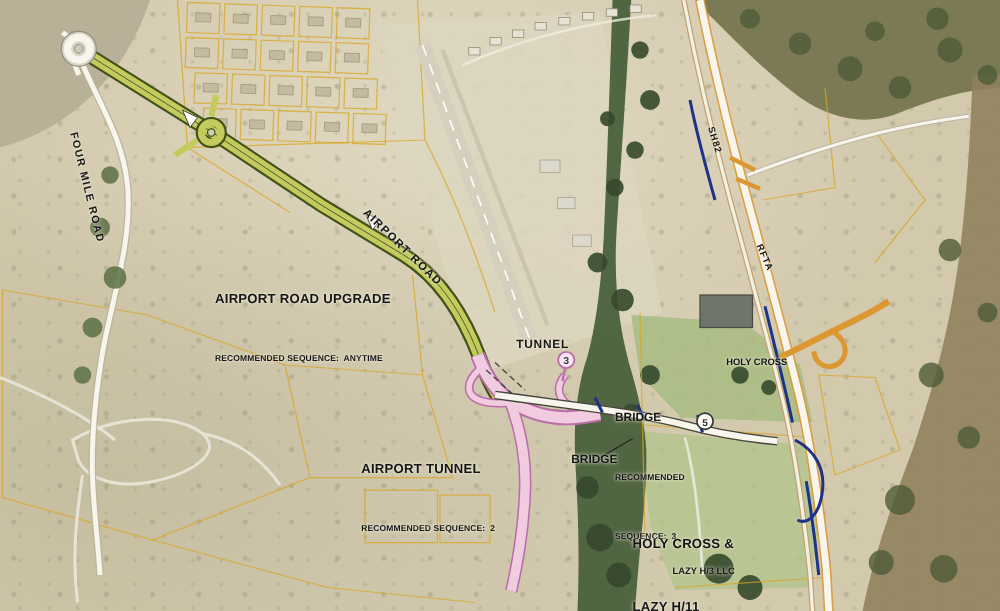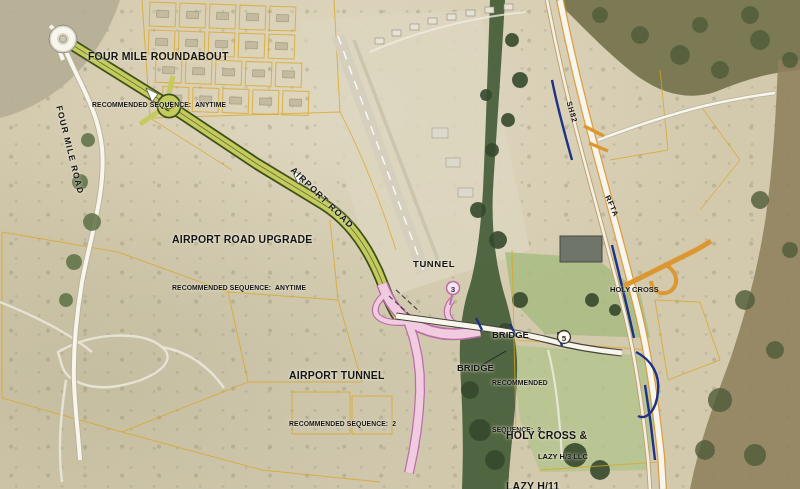--- a/index.html
+++ b/index.html
@@ -249,44 +249,40 @@
       <path d="M450,305 L452,295" stroke="var(--c-pink_casing)" stroke-width="2"></path>
       <circle cx="453" cy="288" r="6.5" fill="#f7e6f1" stroke="var(--c-pink_casing)" stroke-width="1.5"></circle>
       <text x="453" y="291.5" font-size="8" fill="#333" text-anchor="middle">3</text>
     </g>
     <g>
       <circle cx="564" cy="337" r="6.5" fill="#fbfaf3" stroke="#333" stroke-width="1.3"></circle>
       <text x="564" y="340.5" font-size="8" fill="#333" text-anchor="middle">5</text>
     </g>
   </svg>
 
-  <div class="lbl" style="left:88px;top:12px;">
-    <div class="t1">FOUR MILE ROUNDABOUT</div>
-    <div class="t2" style="margin-left:4px;">RECOMMENDED SEQUENCE:  ANYTIME</div>
-  </div>
 
   <div class="lbl" style="left:289px;top:331px;">
     <div class="t1">AIRPORT TUNNEL</div>
     <div class="t2">RECOMMENDED SEQUENCE:  2</div>
   </div>
 
   <div class="lbl" style="left:172px;top:195px;">
     <div class="t1">AIRPORT ROAD UPGRADE</div>
     <div class="t2">RECOMMENDED SEQUENCE:  ANYTIME</div>
   </div>
 
-  <div class="lbl t3" style="left:413px;top:258px;letter-spacing:.6px;">TUNNEL</div>
+  <div class="lbl t3" style="left:413px;top:270px;letter-spacing:.6px;">TUNNEL</div>
 
   <div class="lbl" style="left:492px;top:291px;">
     <div class="t3">BRIDGE</div>
     <div class="t2">RECOMMENDED</div>
     <div class="t2">SEQUENCE:  3</div>
   </div>
 
-  <div class="lbl t4" style="left:581px;top:285px;margin-left:29px;">HOLY CROSS</div>
+  <div class="lbl t4" style="left:581px;top:285px;">HOLY CROSS</div>
 
   <div class="lbl t3" style="left:457px;top:362px;">BRIDGE</div>
 
 
   <div class="lbl" style="left:506px;top:391px;">
     <div class="t1">HOLY CROSS &amp;</div>
     <div class="t1">LAZY H/11</div>
     
     
   </div>

